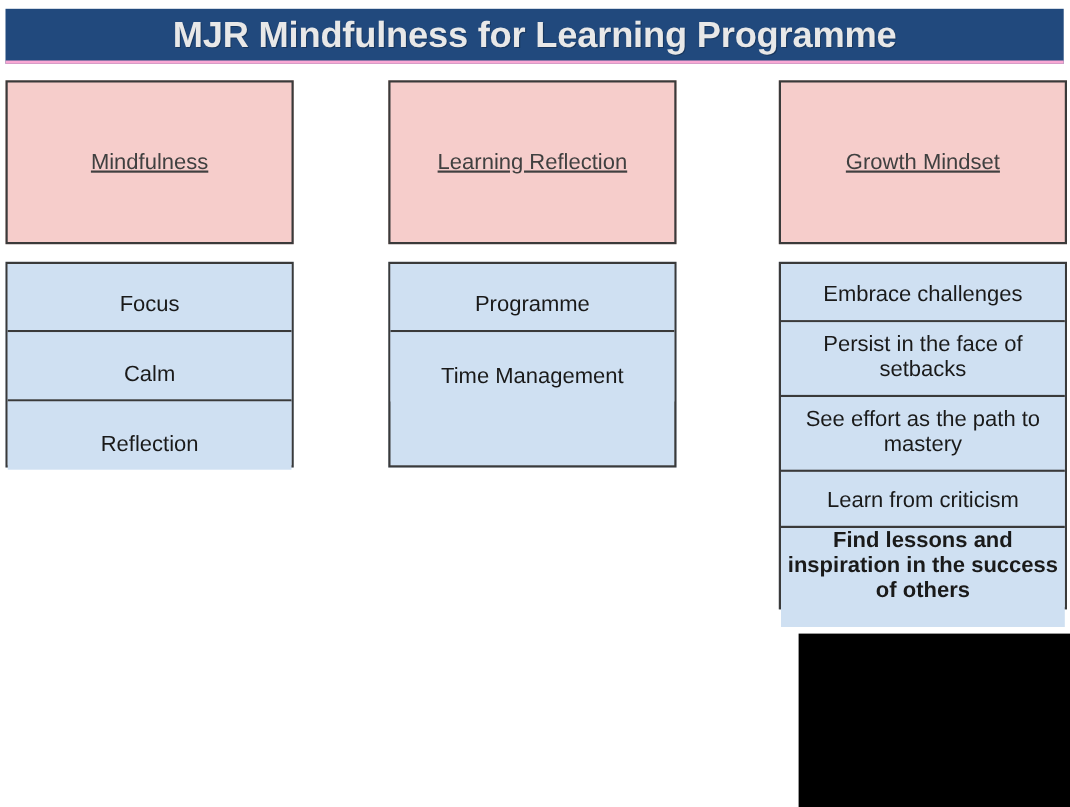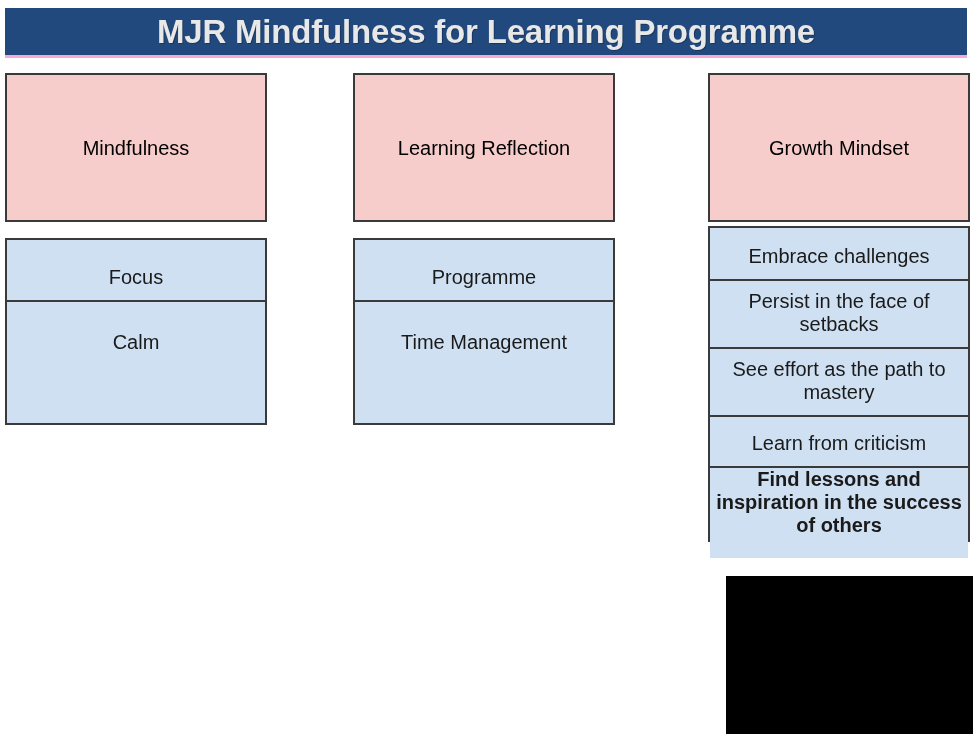--- a/index.html
+++ b/index.html
@@ -44,24 +44,25 @@
     position: absolute;
   }
 
   .header-box {
     background: #F6CDCB;
     border: 2px solid #3A3A3A;
     box-sizing: border-box;
     display: flex;
     align-items: center;
     justify-content: center;
-    color: #000000;
+    color: #404040;
     font-size: 20px;
     line-height: 1.2;
     text-align: center;
+    text-decoration: underline;
   }
 
   .items-stack {
     border: 2px solid #3A3A3A;
     box-sizing: border-box;
     background: #CFE0F2;
   }
 
   .item-box {
     background: #CFE0F2;
@@ -97,21 +98,21 @@
     margin-top: 16px;
     width: 262px;
     height: 187px;
   }
   #column-mindfulness .item-box,
   #column-learning .item-box {
     height: 62.33px;
   }
 
   #column-growth .items-stack {
-    margin-top: 4px;
+    margin-top: 16px;
     width: 262px;
     height: 316px;
   }
   #column-growth .item-box.h1 { height: 53px; }
   #column-growth .item-box.h2 { height: 68px; }
   #column-growth .item-box.h3 { height: 68px; }
   #column-growth .item-box.h4 { height: 51px; }
   #column-growth .item-box.h5 { height: 90px; align-items: flex-start; font-weight: bold; }
 
   
@@ -134,20 +135,23 @@
 <div class="column" id="column-mindfulness">
   <div class="header-box">
     <span>Mindfulness</span>
   </div>
   <div class="items-stack">
     <div class="item-box">
       <span>Focus</span>
     </div>
     <div class="item-box">
       <span>Calm</span>
+    </div>
+    <div class="item-box">
+      <span>Reflection</span>
     </div>
   </div>
 </div>
 
 <div class="column" id="column-learning">
   <div class="header-box">
     <span>Learning Reflection</span>
   </div>
   <div class="items-stack">
     <div class="item-box">

